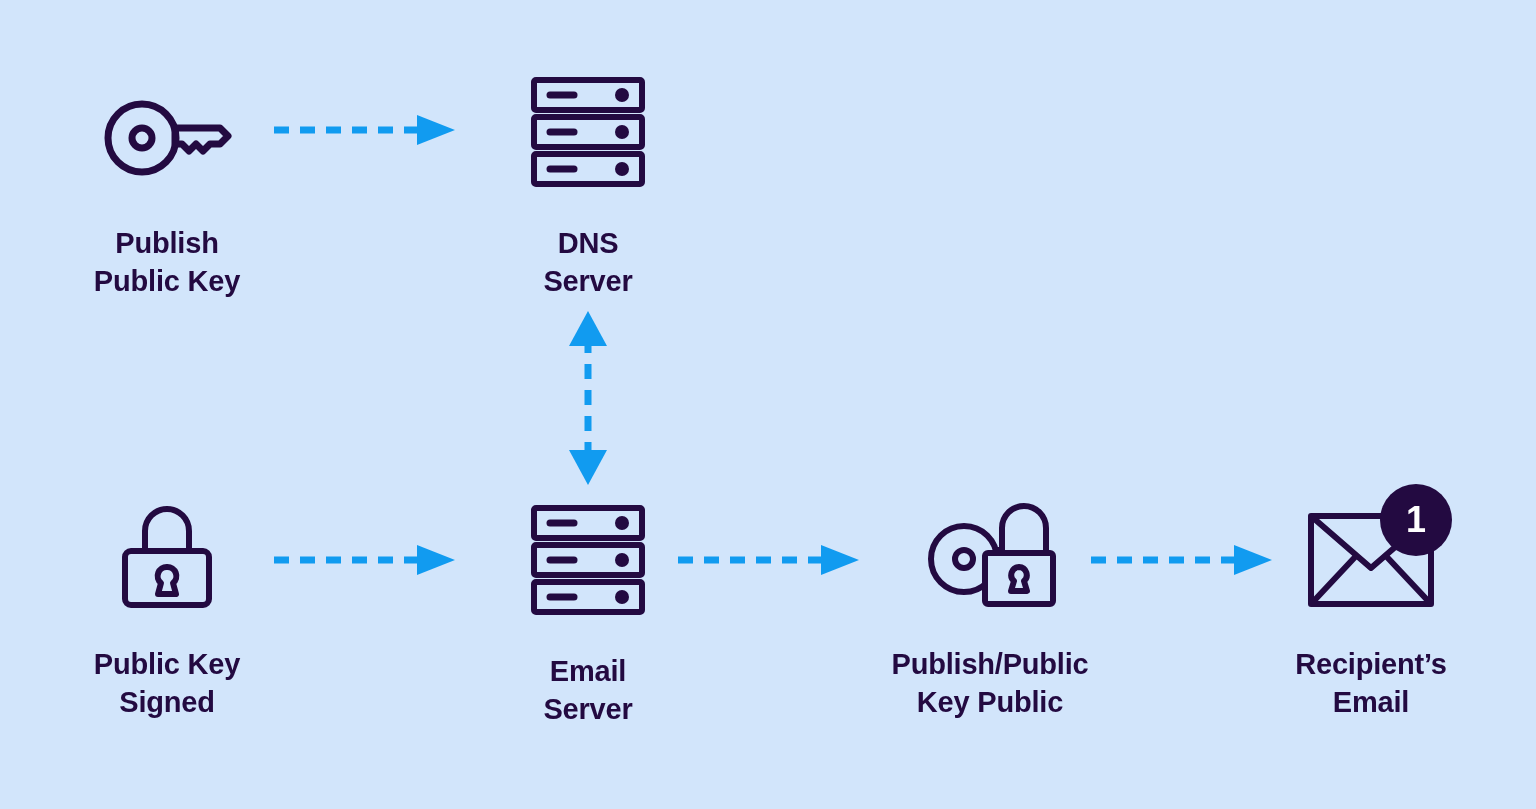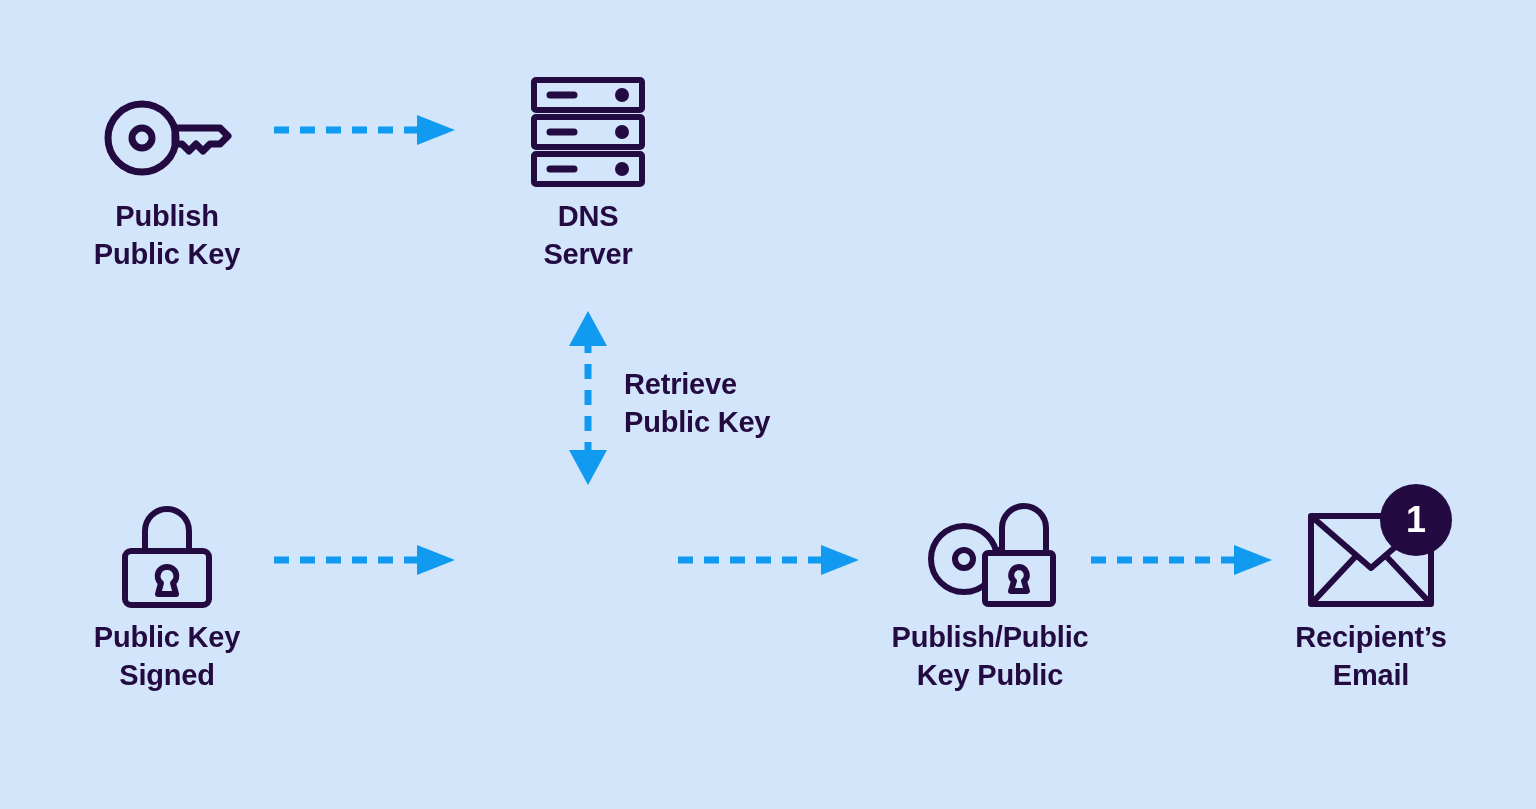--- a/index.html
+++ b/index.html
@@ -16,20 +16,21 @@
   #diagram {
     position: relative;
     width: 1536px;
     height: 809px;
   }
   .node {
     position: absolute;
     display: flex;
     flex-direction: column;
     align-items: center;
+    gap: 27px;
   }
   .icon-wrap {
     display: block;
     line-height: 0;
   }
   .node-label {
     margin-top: 10px;
     font-size: 29px;
     font-weight: bold;
     line-height: 1.3;
@@ -109,22 +110,20 @@
   </div>
 
   <div class="arrow" style="left:562px; top:308px;">
     <svg width="52" height="180" viewBox="0 0 52 180">
       <line x1="26" y1="30" x2="26" y2="150" stroke="#119bf0" stroke-width="7" stroke-dasharray="15 11"></line>
       <polygon points="26,3 45,38 7,38" fill="#119bf0"></polygon>
       <polygon points="26,177 45,142 7,142" fill="#119bf0"></polygon>
     </svg>
   </div>
 
-  <div class="edge-label" style="left:624px; top:366px;"><span>Retrieve</span>
-<span>Public Key</span></div>
 
   <div class="node" style="left:47px; top:505px; width:240px;">
     <span class="icon-wrap">
       <svg width="92" height="104" viewBox="0 0 92 104">
         <g fill="none" stroke="#230a41" stroke-width="6" stroke-linejoin="round">
           <path d="M24 46 L24 26 A22 22 0 0 1 68 26 L68 46"></path>
           <rect x="4" y="46" width="84" height="54" rx="6"></rect>
           <path d="M46 62 A9 9 0 0 1 52 78 L55 89 L37 89 L40 78 A9 9 0 0 1 46 62 Z"></path>
         </g>
       </svg>
@@ -133,20 +132,39 @@
 <span>Signed</span></div>
   </div>
 
   <div class="arrow" style="left:272px; top:543px;">
     <svg width="185" height="34" viewBox="0 0 185 34">
       <line x1="2" y1="17" x2="150" y2="17" stroke="#119bf0" stroke-width="7" stroke-dasharray="15 11" stroke-linecap="butt"></line>
       <polygon points="145,2 183,17 145,32" fill="#119bf0"></polygon>
     </svg>
   </div>
 
+  <div class="node" style="left:468px; top:504px; width:240px;">
+    <span class="icon-wrap">
+      <svg width="116" height="112" viewBox="0 0 116 112">
+        <g fill="none" stroke="#230a41" stroke-width="6">
+          <rect x="4" y="4" width="108" height="30" rx="2"></rect>
+          <rect x="4" y="41" width="108" height="30" rx="2"></rect>
+          <rect x="4" y="78" width="108" height="30" rx="2"></rect>
+          <line x1="20" y1="19" x2="44" y2="19" stroke-width="7" stroke-linecap="round"></line>
+          <line x1="20" y1="56" x2="44" y2="56" stroke-width="7" stroke-linecap="round"></line>
+          <line x1="20" y1="93" x2="44" y2="93" stroke-width="7" stroke-linecap="round"></line>
+        </g>
+        <circle cx="92" cy="19" r="7" fill="#230a41"></circle>
+        <circle cx="92" cy="56" r="7" fill="#230a41"></circle>
+        <circle cx="92" cy="93" r="7" fill="#230a41"></circle>
+      </svg>
+    </span>
+    <div class="node-label"><span>Email</span>
+<span>Server</span></div>
+  </div>
 
   <div class="arrow" style="left:676px; top:543px;">
     <svg width="185" height="34" viewBox="0 0 185 34">
       <line x1="2" y1="17" x2="150" y2="17" stroke="#119bf0" stroke-width="7" stroke-dasharray="15 11" stroke-linecap="butt"></line>
       <polygon points="145,2 183,17 145,32" fill="#119bf0"></polygon>
     </svg>
   </div>
 
   <div class="node" style="left:865px; top:497px; width:250px;">
     <span class="icon-wrap">

